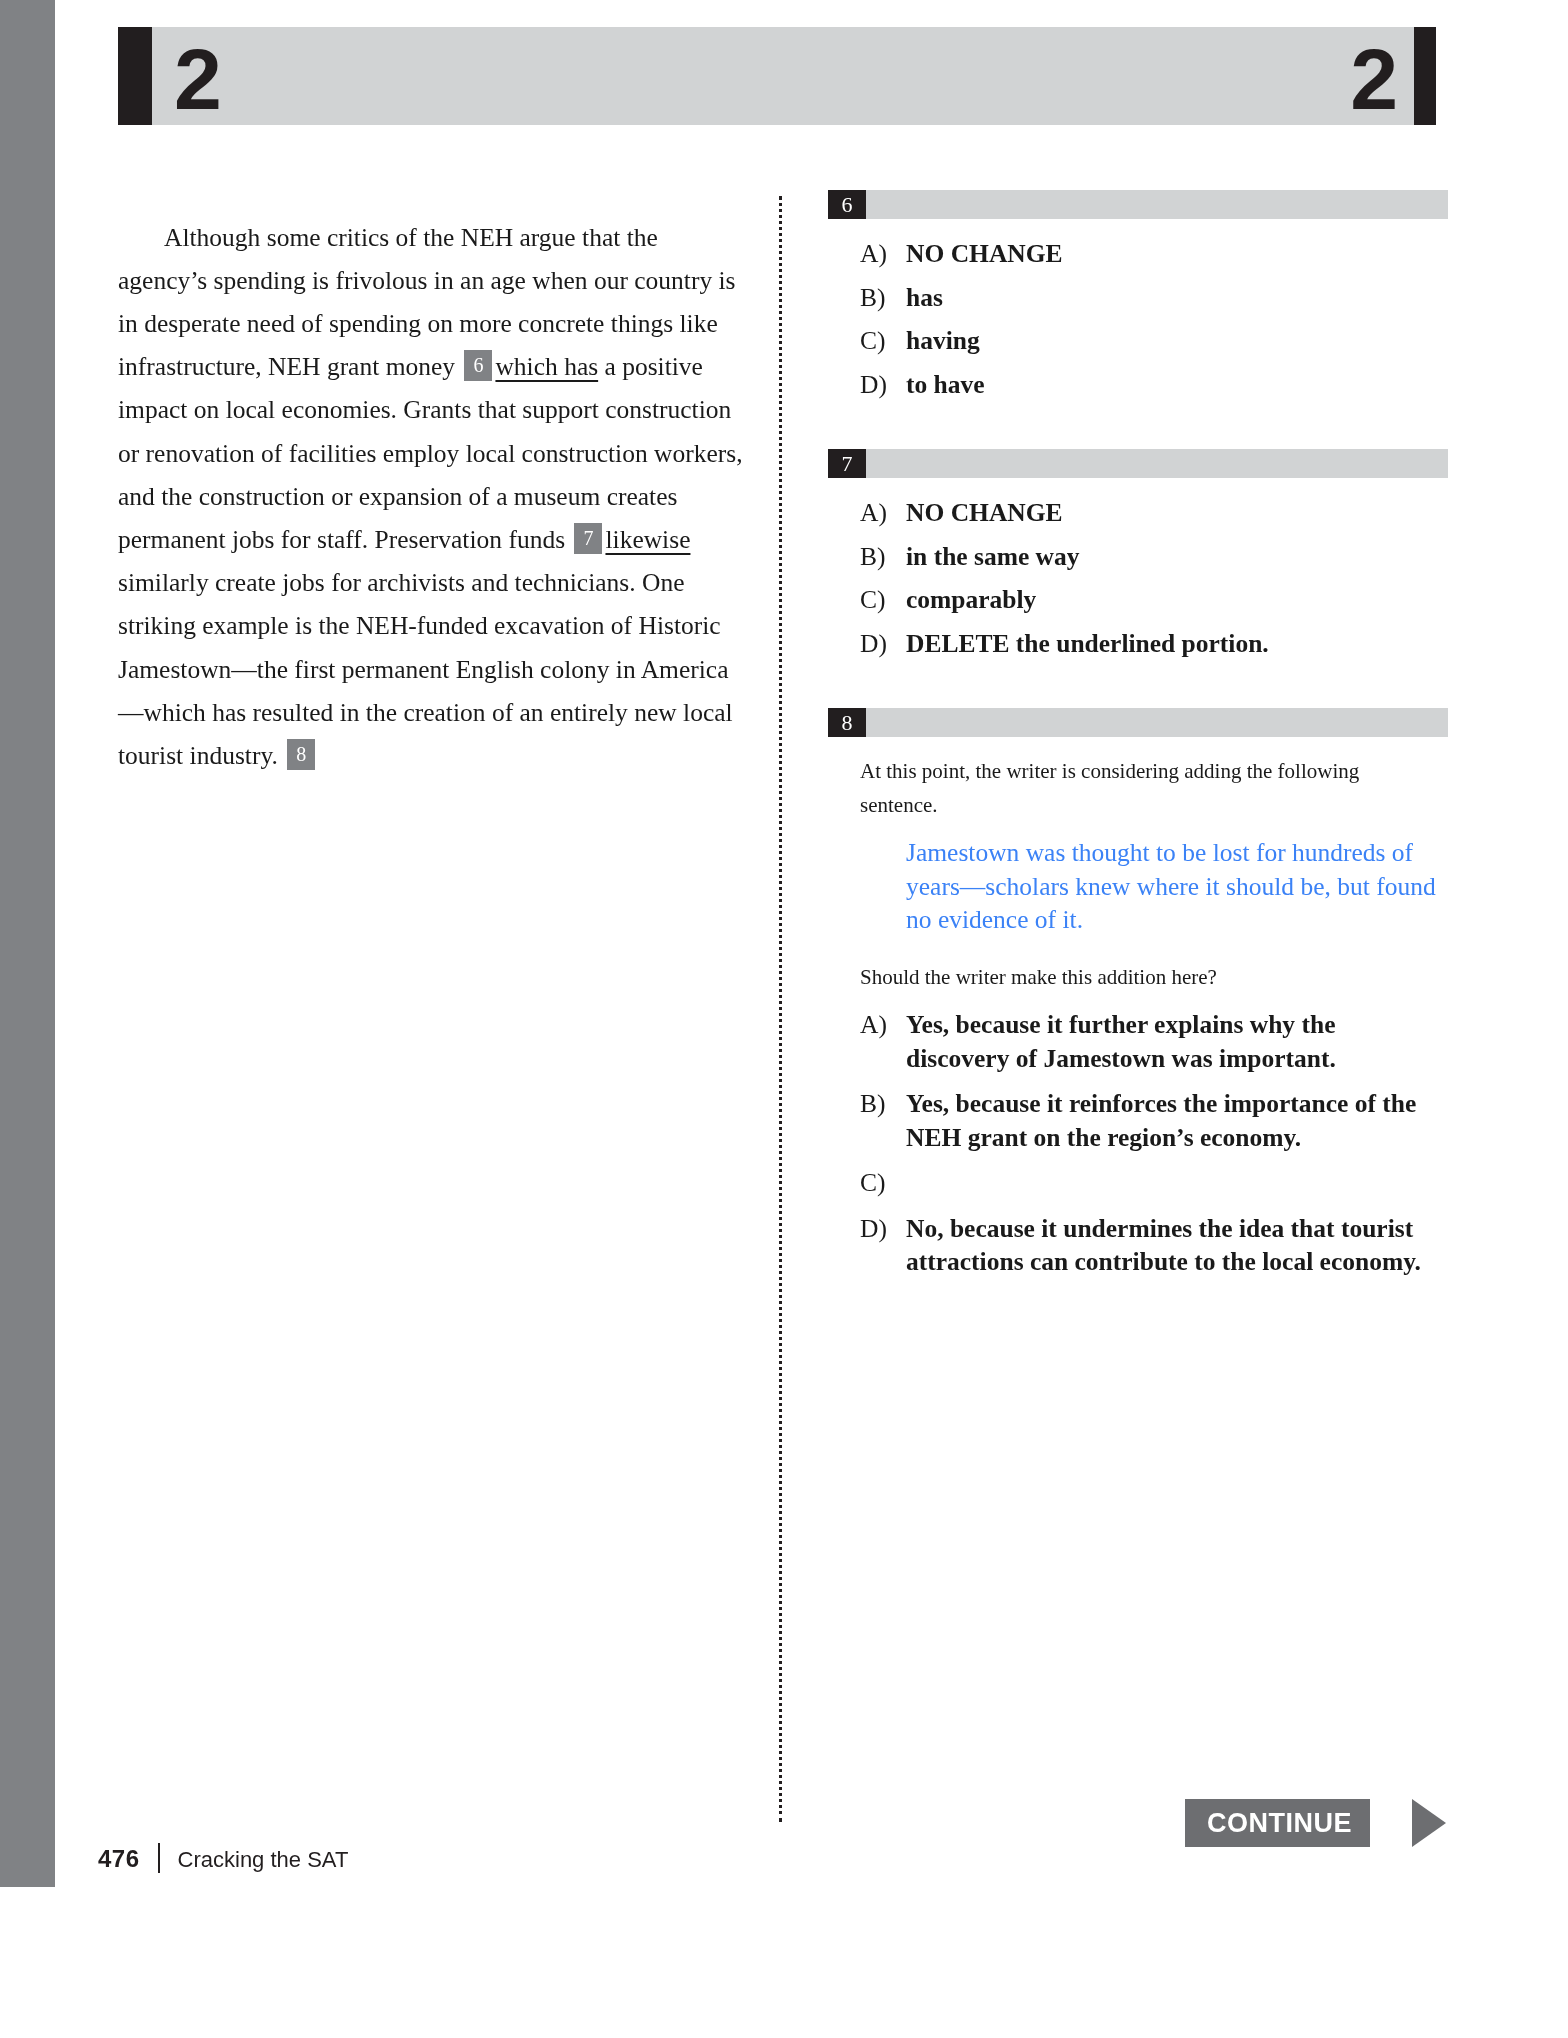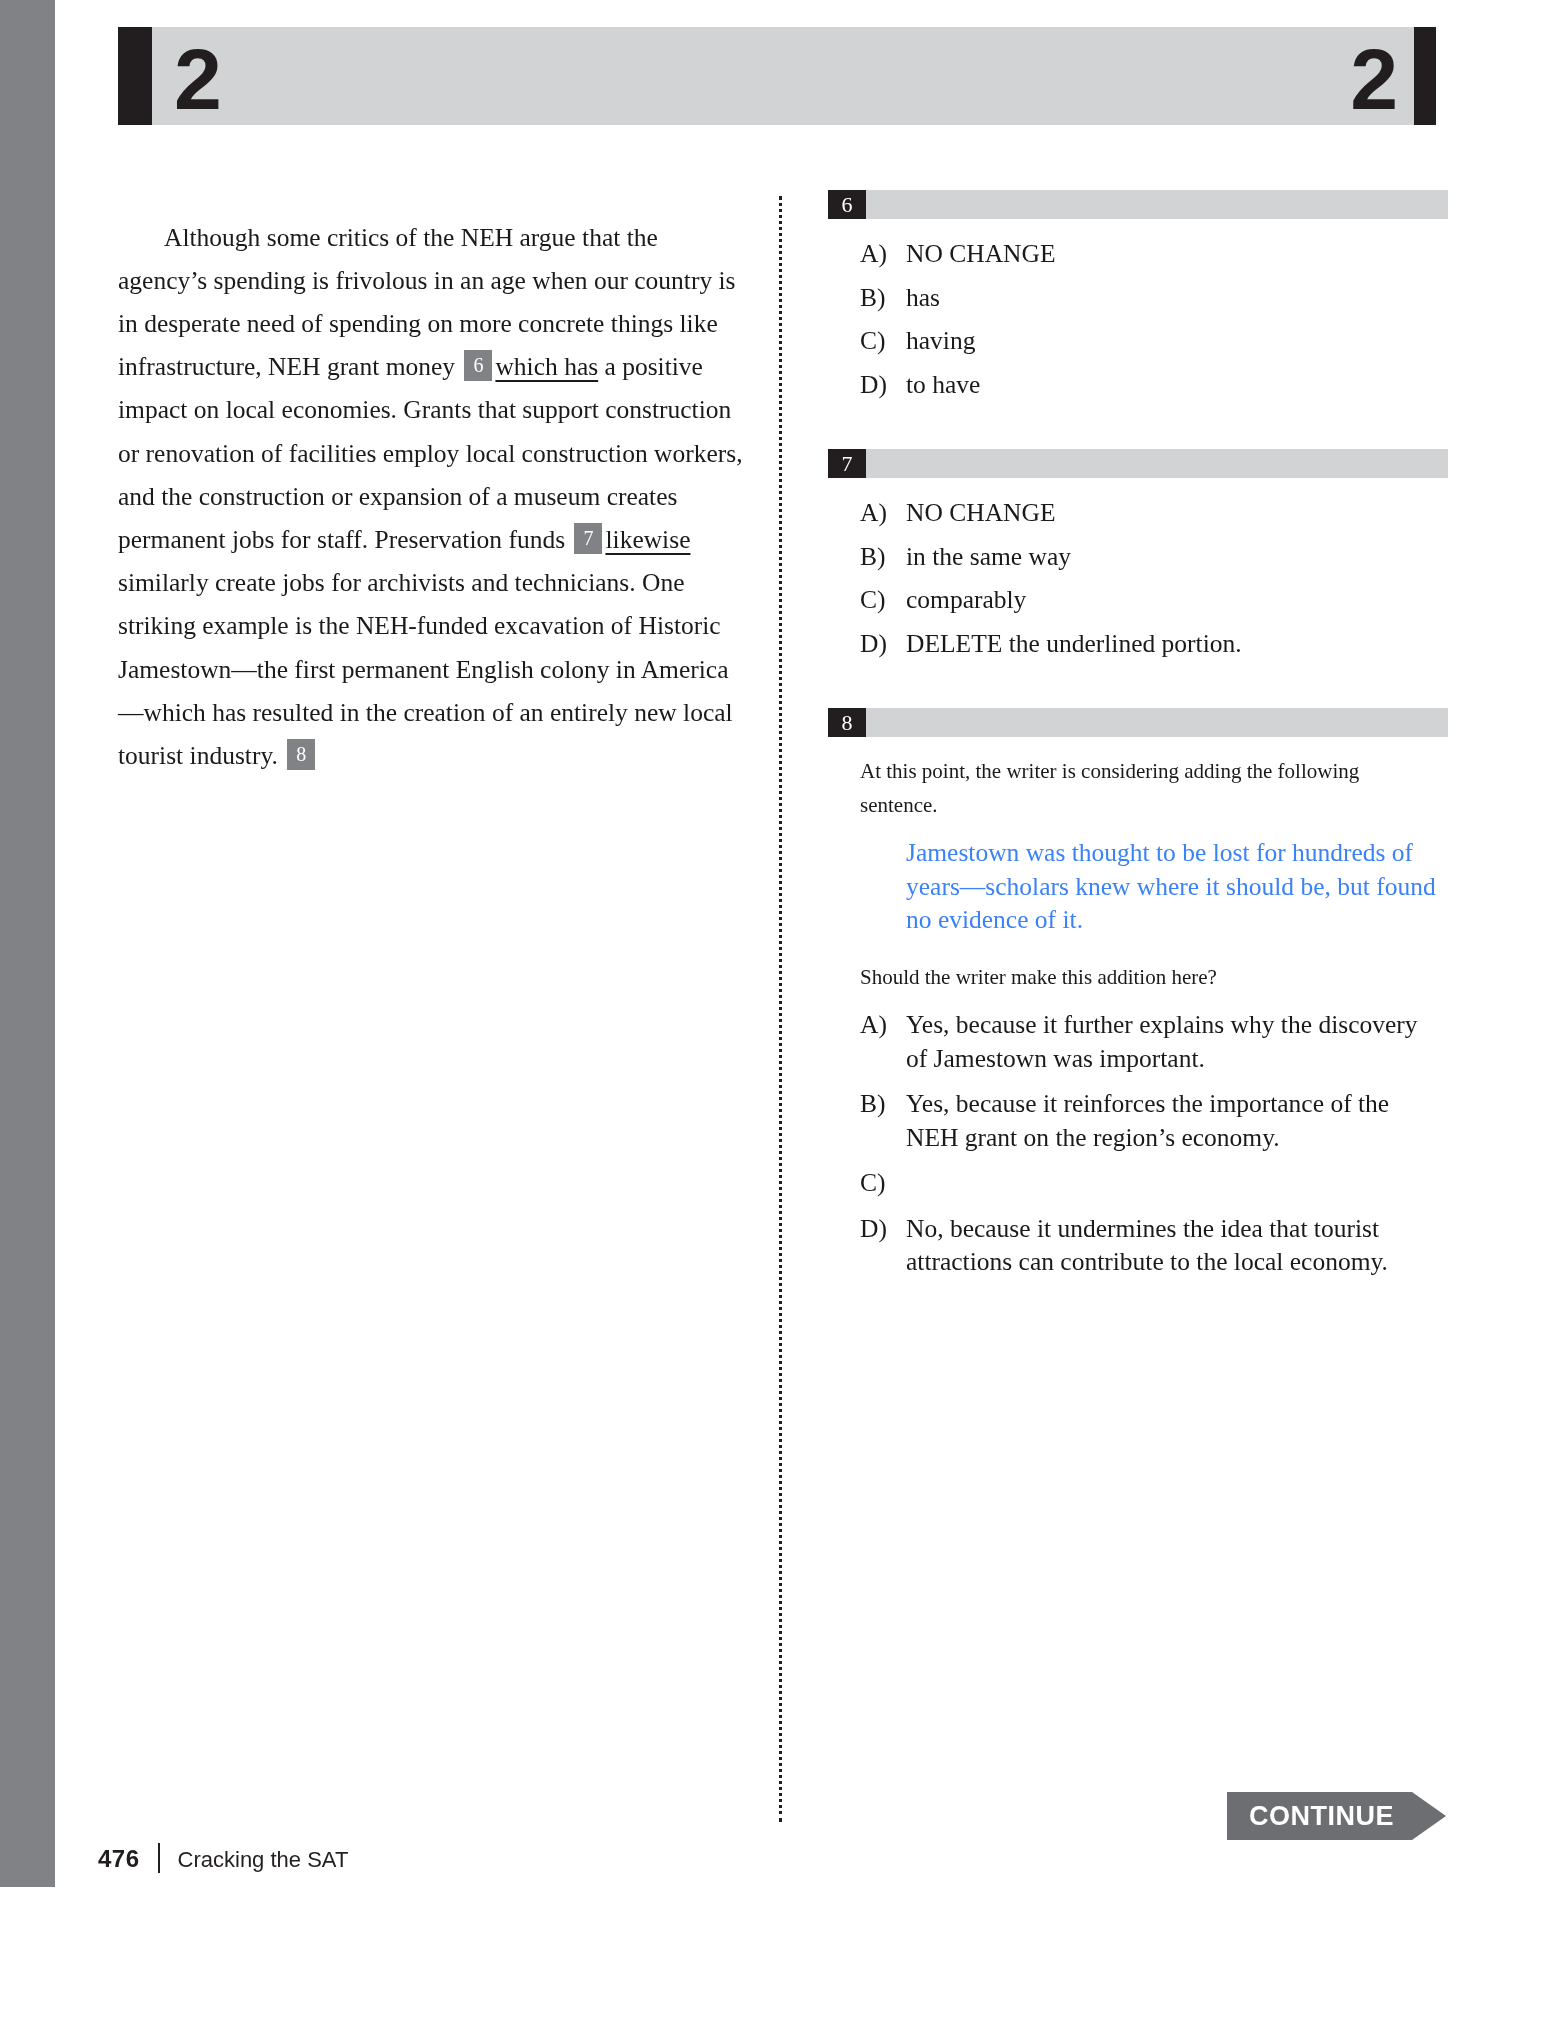--- a/index.html
+++ b/index.html
@@ -167,31 +167,33 @@
     margin-bottom: 12px;
     padding-left: 32px;
   }
   .option-letter {
     flex: 0 0 auto;
     width: 46px;
   }
   .option-text {
     flex: 1 1 auto;
     padding-right: 6px;
+    font-weight: bold;
   }
   .options.tight .option { margin-bottom: 10px; }
 
   
   .continue {
     position: absolute;
     right: 122px;
     top: 1792px;
     height: 61px;
     display: flex;
-    align-items: flex-start;
+    align-items: center;
+    gap: 42px;
   }
   .continue-body {
     background: #6d6e71;
     color: #ffffff;
     font-family: "Liberation Sans", sans-serif;
     font-weight: bold;
     font-size: 27px;
     letter-spacing: 0.5px;
     line-height: 48px;
     padding: 0 18px 0 22px;

